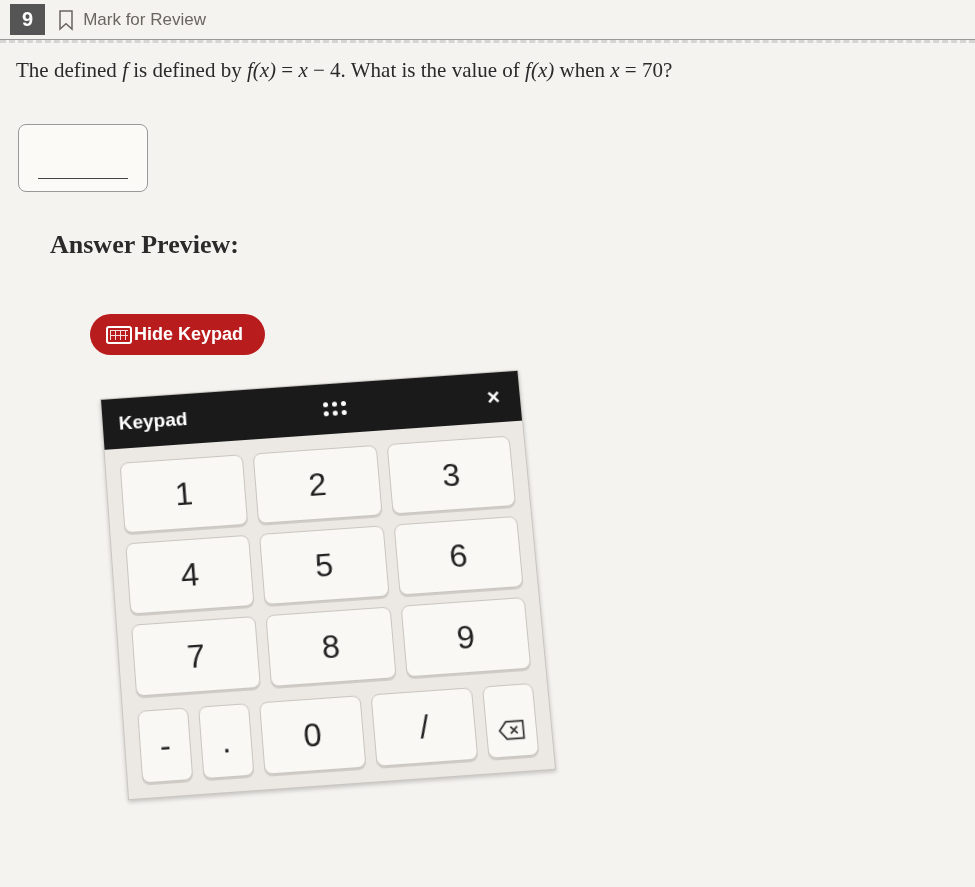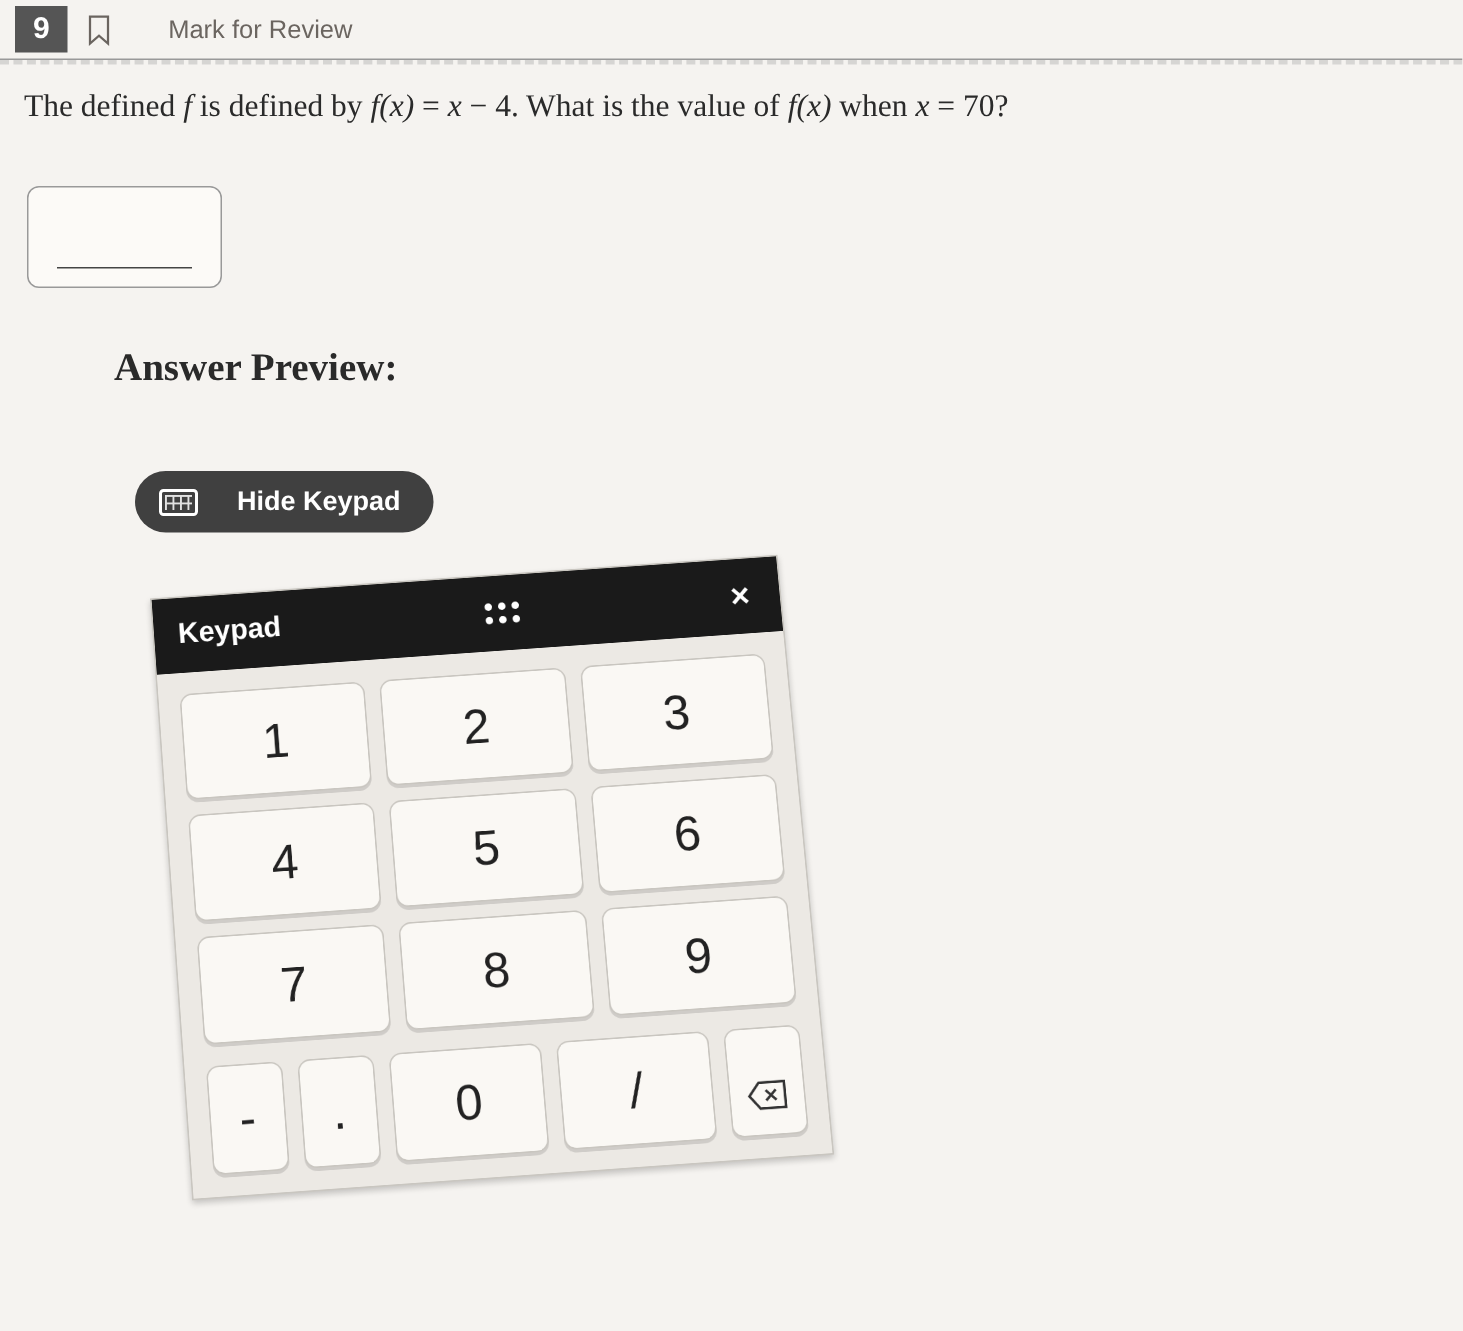--- a/index.html
+++ b/index.html
@@ -37,21 +37,20 @@
     }
     .bookmark-icon {
       width: 18px;
       height: 22px;
     }
     .mark-text {
       color: #6b6560;
       font-family: Arial, sans-serif;
       font-size: 17px;
       font-weight: 500;
-      margin-left: 29px;
     }
     .dashed-line {
       margin: 0 0 14px 0;
       border: none;
       border-top: 3px dashed #aaa;
       opacity: 0.4;
     }
     .question-text {
       padding: 0 16px;
       font-size: 21px;
@@ -69,39 +68,39 @@
       display: flex;
       align-items: flex-end;
       justify-content: center;
       padding-bottom: 12px;
     }
     .answer-line {
       width: 90px;
       border-bottom: 1.5px solid #444;
     }
     .preview-label {
-      margin: 38px 18px 10px 76px;
+      margin: 38px 18px 10px 50px;
       font-size: 26px;
       font-weight: bold;
       color: #2a2a2a;
       font-family: Georgia, serif;
     }
     .hide-keypad-btn {
       margin: 44px 0 0 90px;
-      background: #404040;
+      background: #b91c1c;
       color: white;
       border: none;
       border-radius: 26px;
       padding: 10px 22px 10px 16px;
       font-size: 18px;
       font-weight: bold;
       font-family: Arial, sans-serif;
       display: inline-flex;
       align-items: center;
-      gap: 26px;
+      gap: 2px;
       cursor: pointer;
     }
     .kbd-icon {
       width: 26px;
       height: 18px;
       border: 2px solid white;
       border-radius: 3px;
       position: relative;
     }
     .kbd-icon::before {

